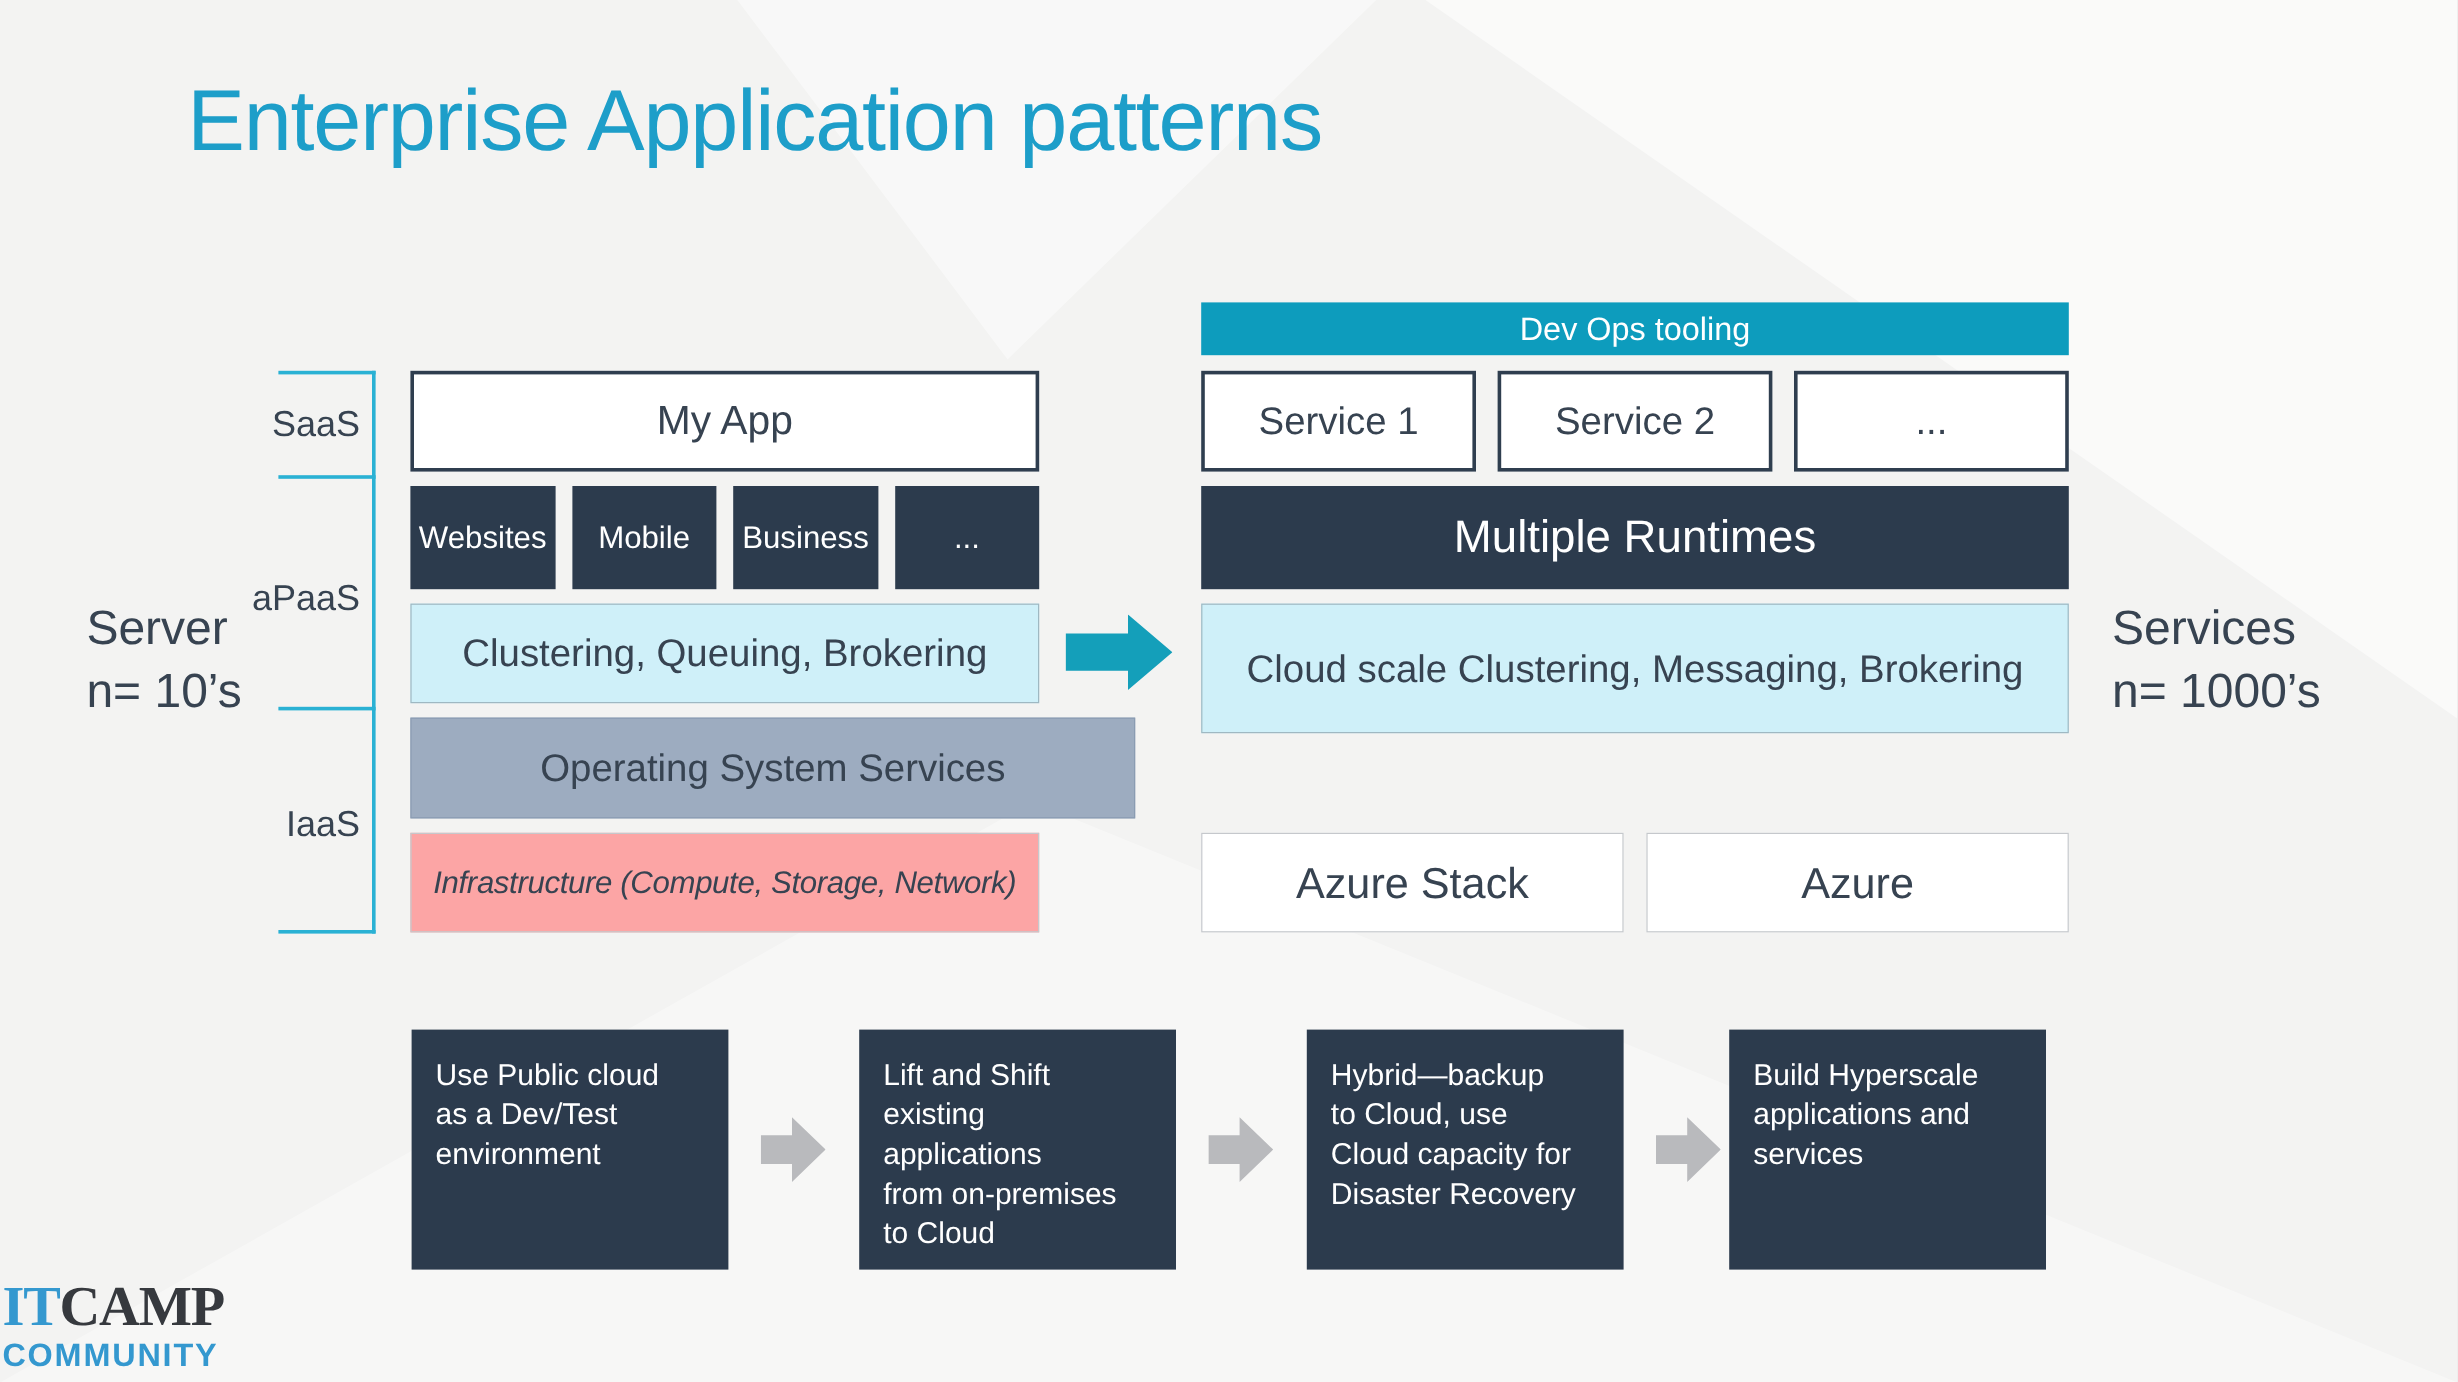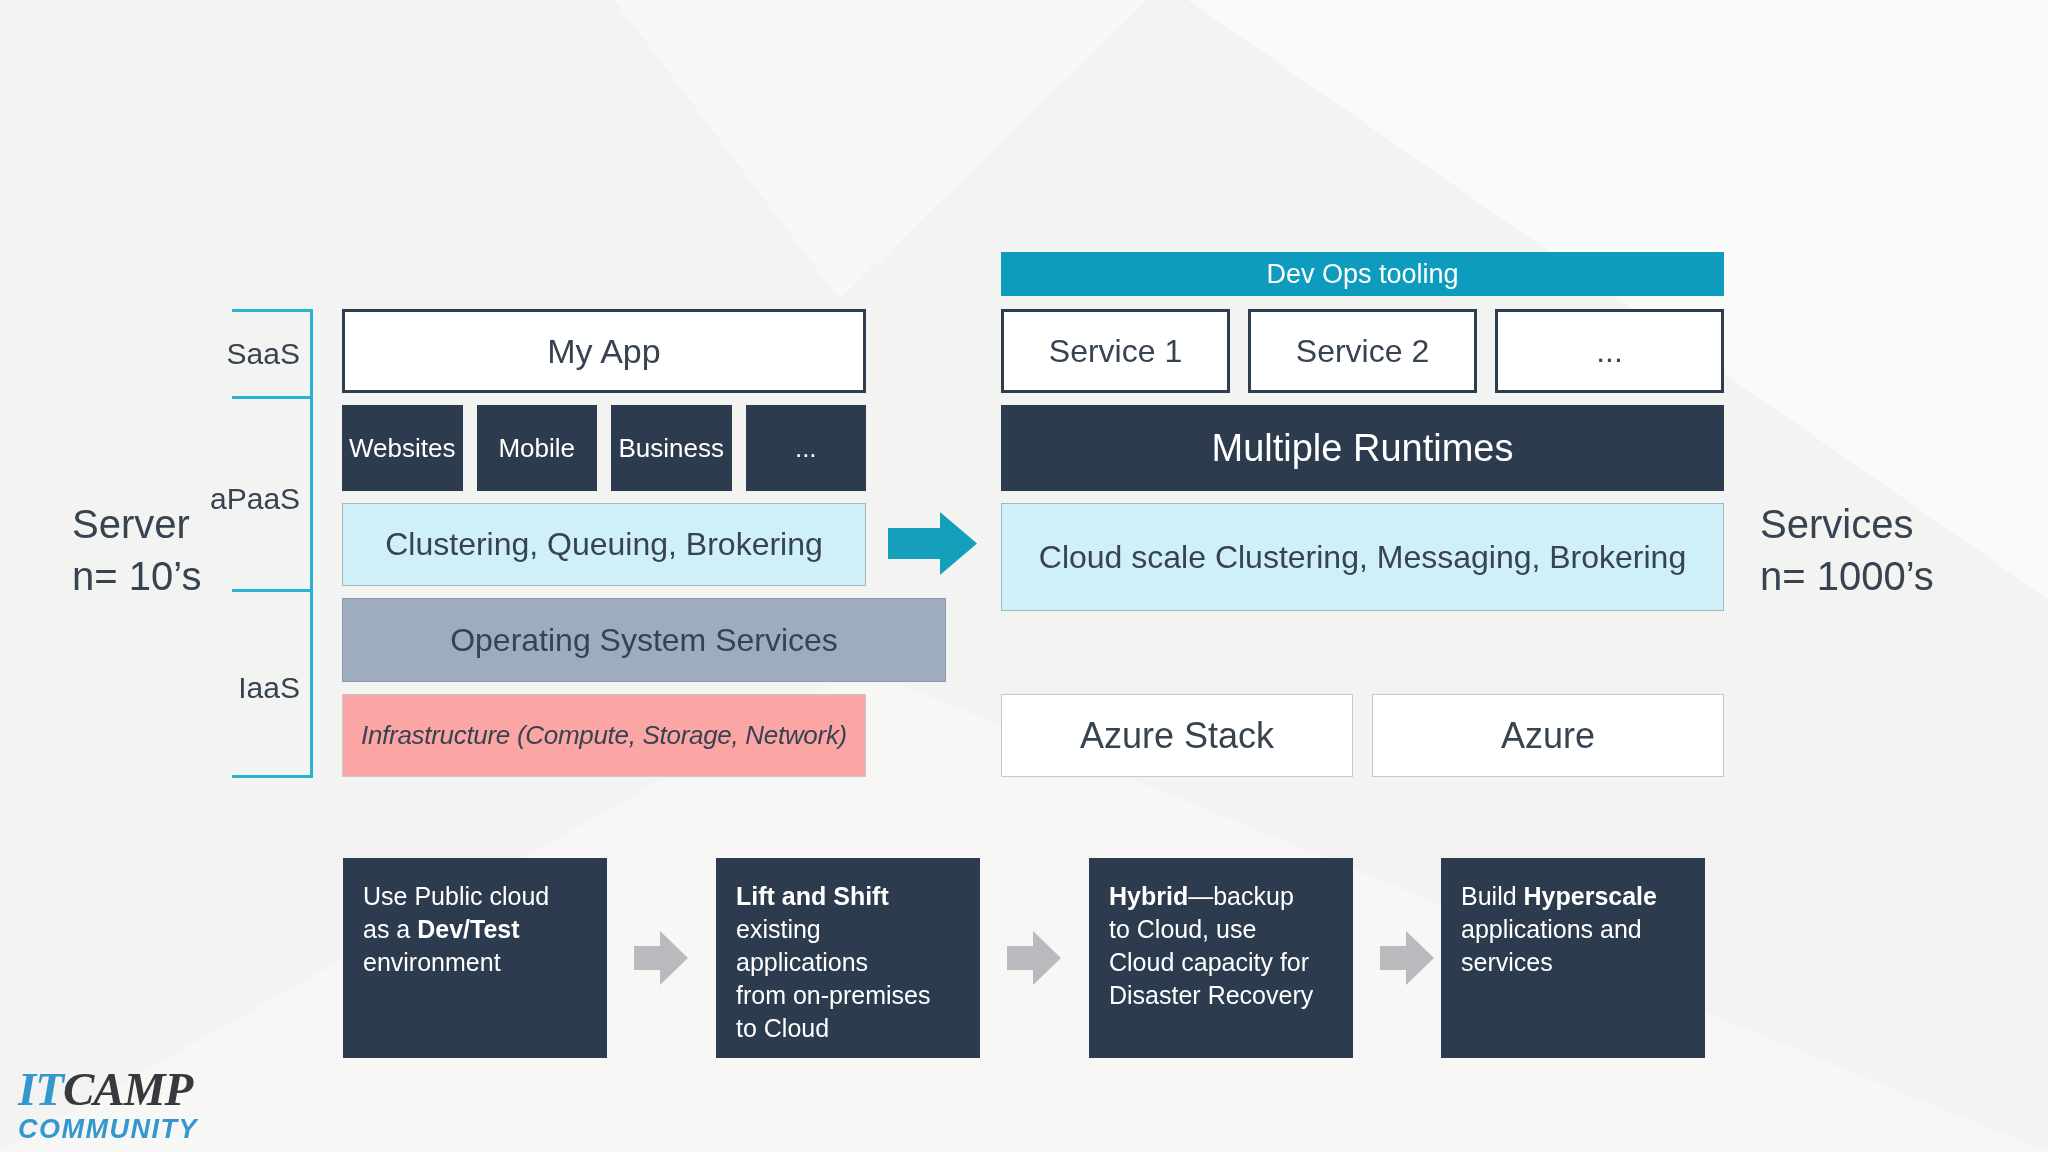--- a/index.html
+++ b/index.html
@@ -46,39 +46,40 @@
 
   .big-arrow polygon{fill:var(--arrow_teal,#149fba);}
   .flow-arrow polygon{fill:var(--gray_arrow,#b9babd);}
   svg{position:absolute;display:block;}
 
   .journey-box{
     position:absolute;top:858px;width:264px;height:200px;box-sizing:border-box;
     background:var(--dark_slate,#2c3b4d);color:#fff;
     padding:22px 18px 0 20px;font-size:25px;line-height:33px;
   }
-  .journey-box .b{font-weight:bold;}
+  .journey-box .b{font-weight:normal;}
 
-  .logo{position:absolute;left:18px;top:1066px;line-height:1;font-style:italic;}
+  .logo{position:absolute;left:2px;top:1066px;line-height:1;}
   .logo .wordmark{font-family:"Liberation Serif", serif;font-weight:bold;font-size:47px;letter-spacing:-1px;}
   .logo .it{color:var(--logo_blue,#3498cf);}
   .logo .camp{color:var(--logo_dark,#36393e);}
   .logo .community{
     font-family:"Liberation Sans", sans-serif;font-weight:bold;font-size:27px;
     letter-spacing:1.5px;color:var(--logo_blue,#3498cf);margin-top:3px;
   }
 </style>
 </head>
 <body>
 
 <div class="slide">
   <div class="facet facet1"></div>
   <div class="facet facet2"></div>
   <div class="facet facet3"></div>
 
+  <h1 class="title">Enterprise Application patterns</h1>
 
   <div class="big-label" style="left:72px;top:498px;">
     <div>Server</div>
     <div>n= 10’s</div>
   </div>
 
   <div class="bracket-line" style="left:310px;top:309px;width:3px;height:469px;"></div>
   <div class="bracket-line" style="left:232px;top:309px;width:81px;height:3px;"></div>
   <div class="bracket-line" style="left:232px;top:396px;width:81px;height:3px;"></div>
   <div class="bracket-line" style="left:232px;top:589px;width:81px;height:3px;"></div>

